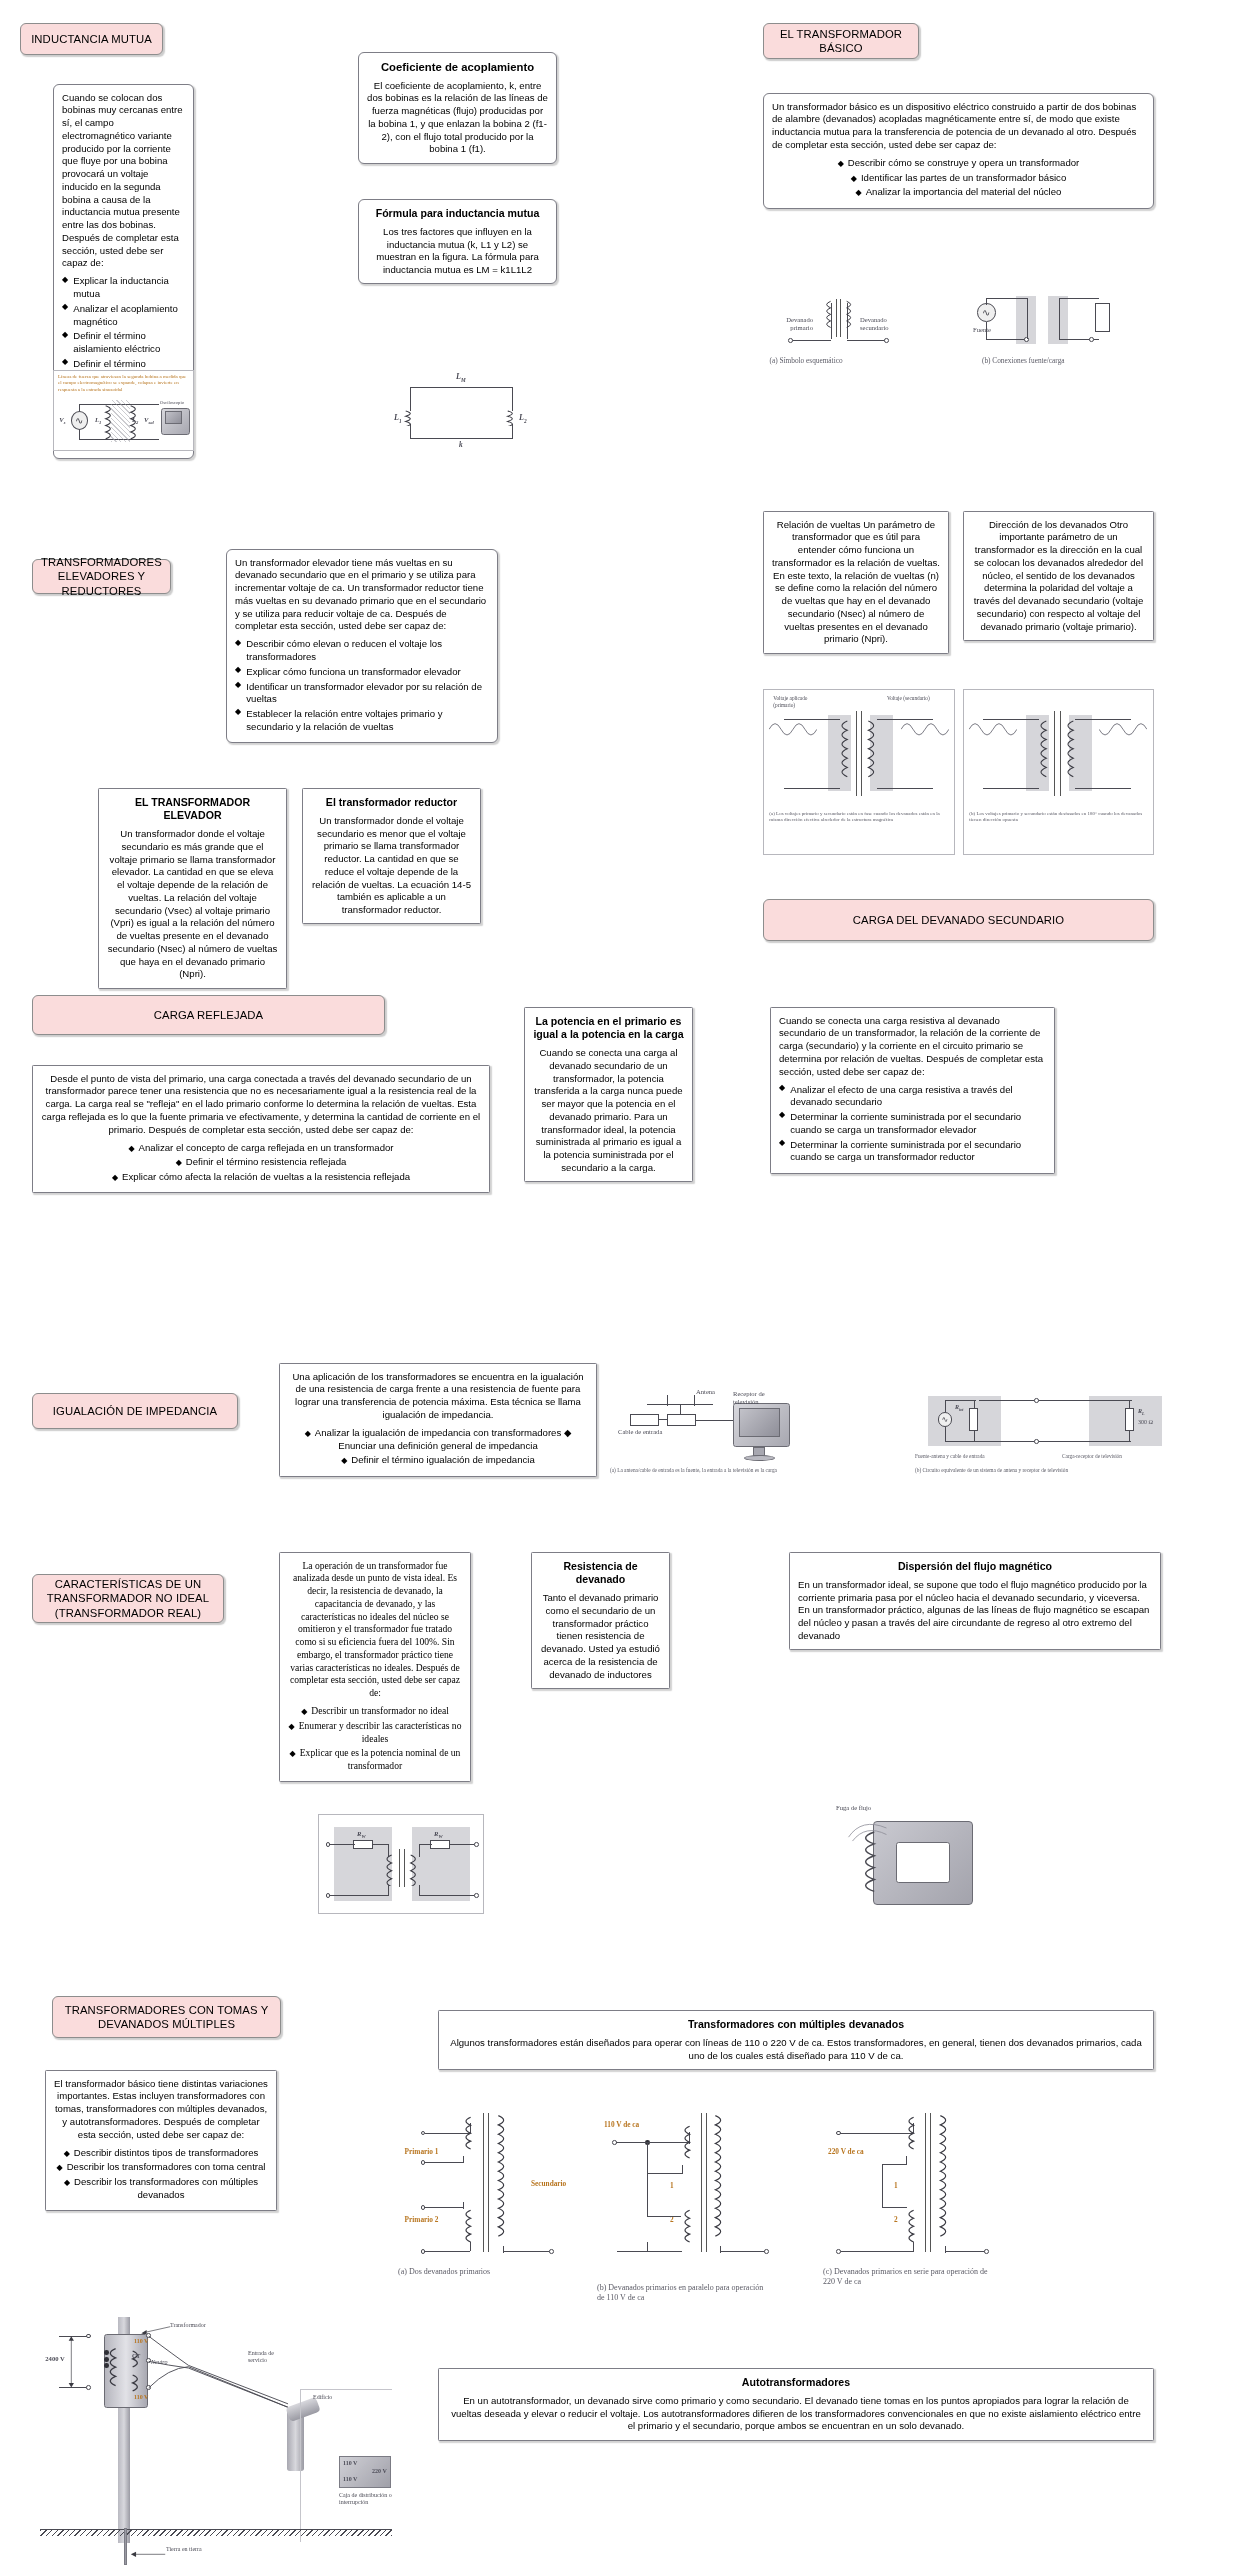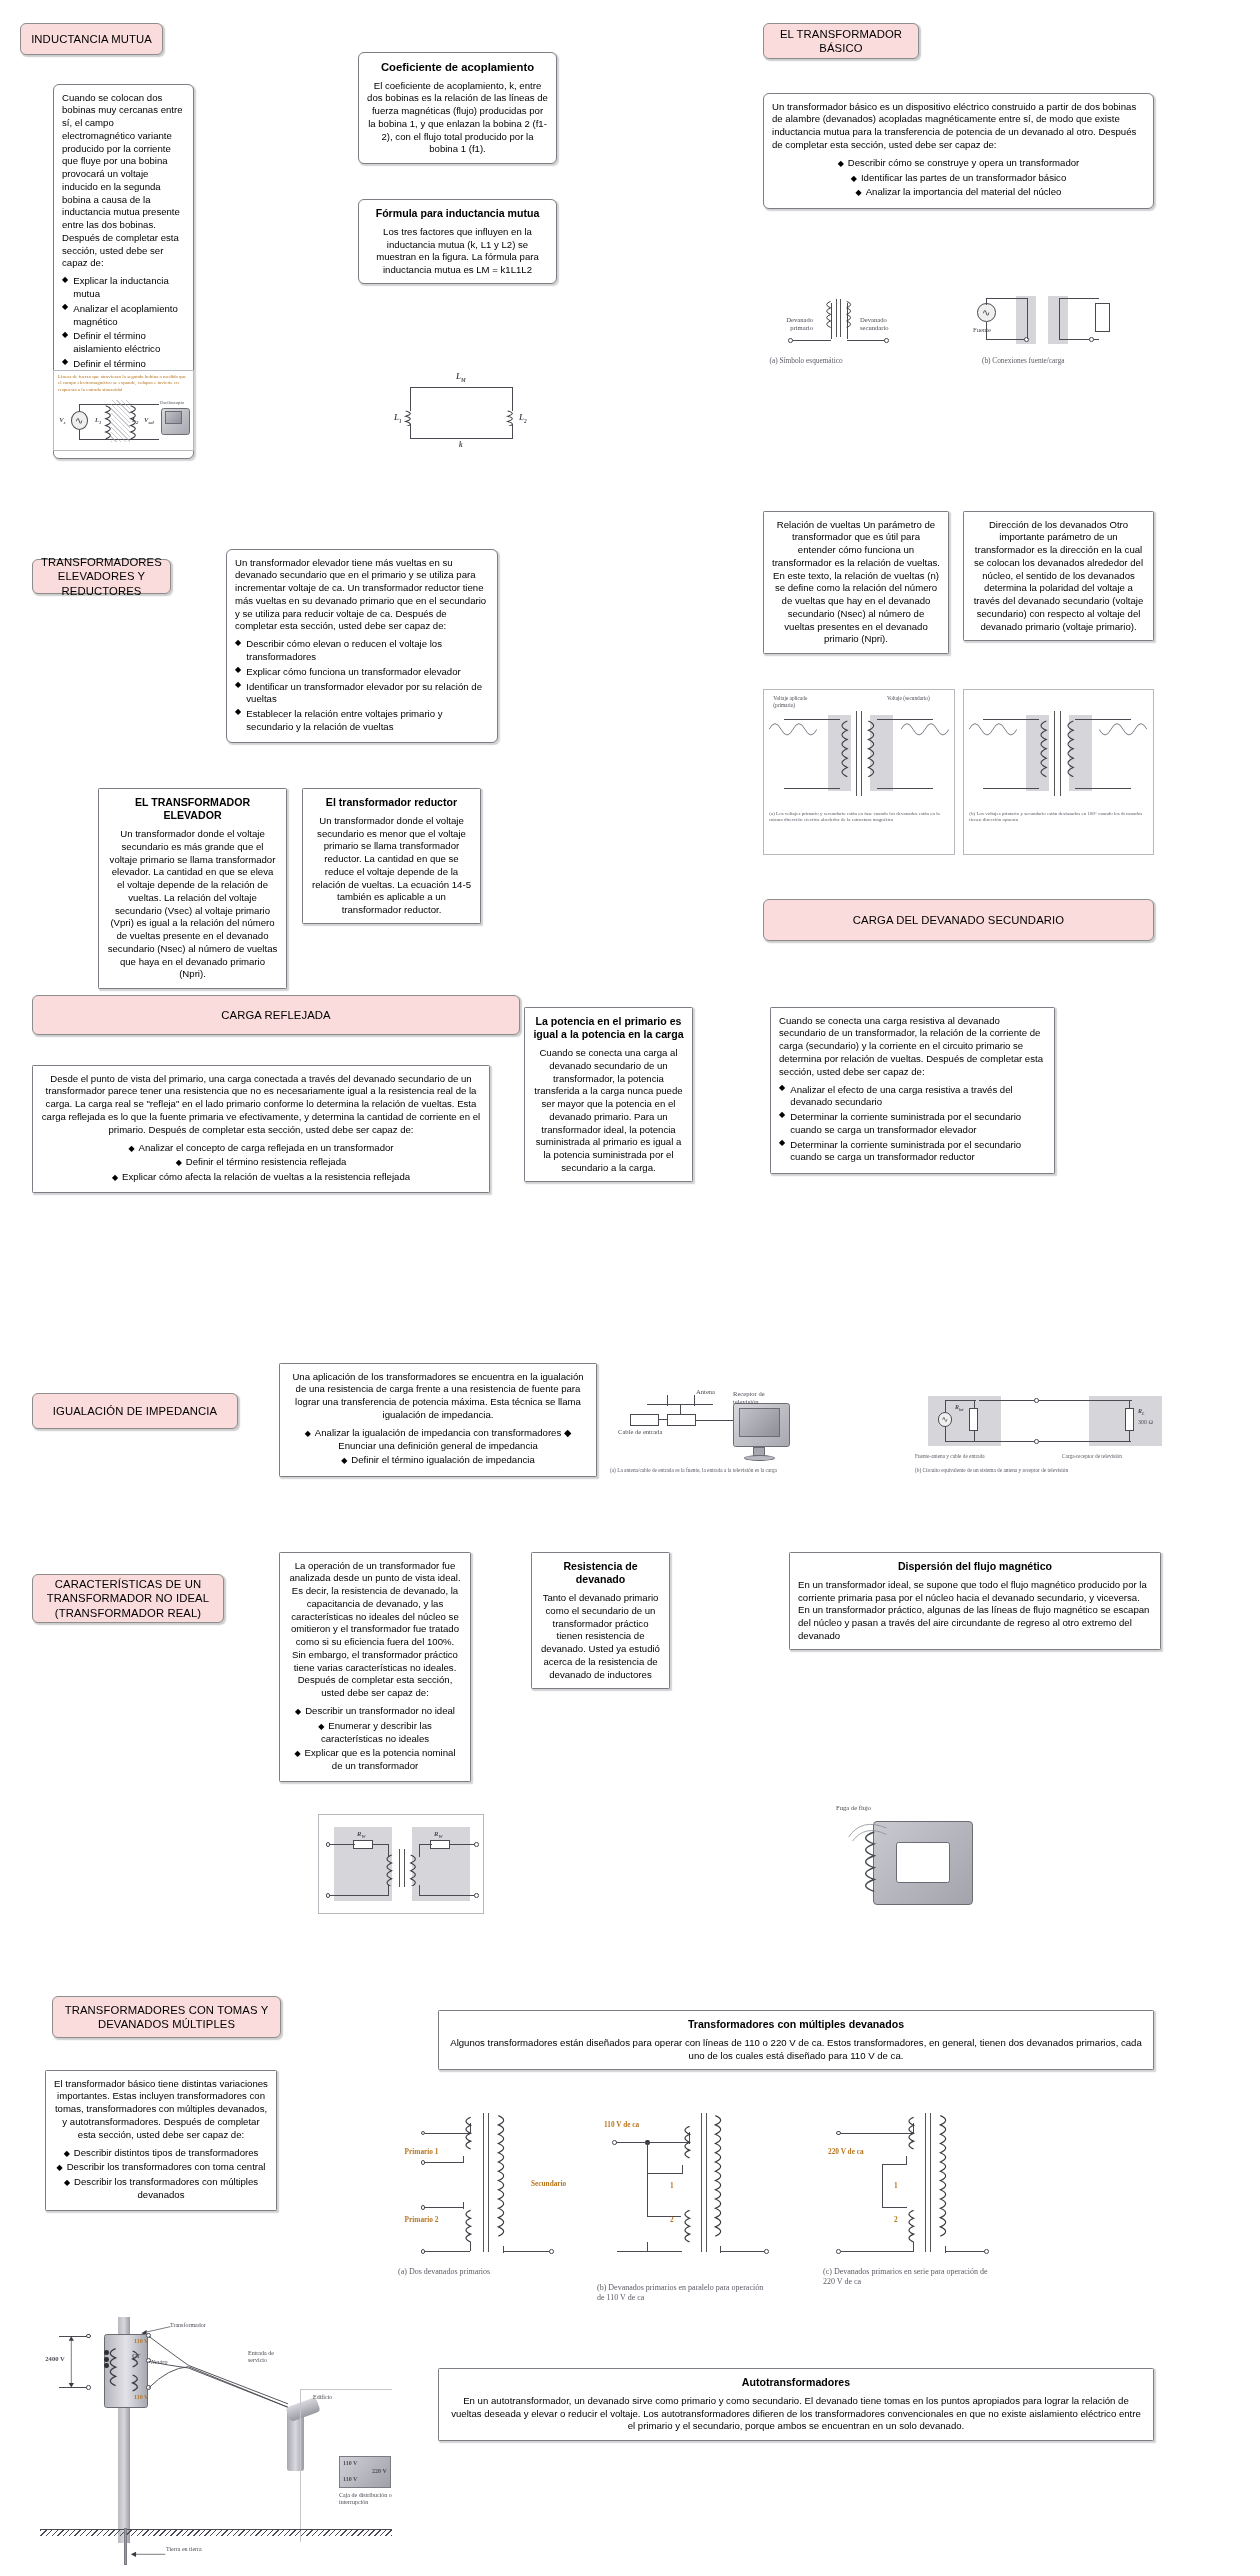--- a/index.html
+++ b/index.html
@@ -352,21 +352,21 @@
 
   <div class="node card sq" style="left:770px;top:1007px;width:285px;">
     <p class="just">Cuando se conecta una carga resistiva al devanado secundario de un transformador, la relación de la corriente de carga (secundario) y la corriente en el circuito primario se determina por relación de vueltas. Después de completar esta sección, usted debe ser capaz de:</p>
     <ul>
       <li>Analizar el efecto de una carga resistiva a través del devanado secundario</li>
       <li>Determinar la corriente suministrada por el secundario cuando se carga un transformador elevador</li>
       <li>Determinar la corriente suministrada por el secundario cuando se carga un transformador reductor</li>
     </ul>
   </div>
 
-  <div class="node hdr" style="left:32px;top:995px;width:488px;height:40px;">
+  <div class="node hdr" style="left:32px;top:995px;width:353px;height:40px;">
     <span>CARGA REFLEJADA</span>
   </div>
 
   <div class="node card sq" style="left:32px;top:1065px;width:458px;">
     <p>Desde el punto de vista del primario, una carga conectada a través del devanado secundario de un transformador parece tener una resistencia que no es necesariamente igual a la resistencia real de la carga. La carga real se "refleja" en el lado primario conforme lo determina la relación de vueltas. Esta carga reflejada es lo que la fuente primaria ve efectivamente, y determina la cantidad de corriente en el primario. Después de completar esta sección, usted debe ser capaz de:</p>
     <ul class="ctr">
       <li>Analizar el concepto de carga reflejada en un transformador</li>
       <li>Definir el término resistencia reflejada</li>
       <li>Explicar cómo afecta la relación de vueltas a la resistencia reflejada</li>
     </ul>
@@ -434,21 +434,21 @@
     <div class="figlbl" style="left:223px;top:32px;font-size:6px;">300 Ω</div>
     <div class="figcap" style="left:0px;top:66px;width:119px;font-size:5.3px;">Fuente-antena y cable de entrada</div>
     <div class="figcap" style="left:147px;top:66px;width:116px;font-size:5.3px;">Carga-receptor de televisión</div>
     <div class="figcap" style="left:0px;top:80px;width:265px;font-size:5.3px;">(b) Circuito equivalente de un sistema de antena y receptor de televisión</div>
   </div>
 
   <div class="node hdr" style="left:32px;top:1574px;width:192px;height:49px;">
     <span>CARACTERÍSTICAS DE UN TRANSFORMADOR NO IDEAL (TRANSFORMADOR REAL)</span>
   </div>
 
-  <div class="node card sq" style="left:279px;top:1552px;width:192px;">
+  <div class="node card sq" style="left:279px;top:1552px;width:192px;font-family:Liberation Serif, serif;">
     <p>La operación de un transformador fue analizada desde un punto de vista ideal. Es decir, la resistencia de devanado, la capacitancia de devanado, y las características no ideales del núcleo se omitieron y el transformador fue tratado como si su eficiencia fuera del 100%. Sin embargo, el transformador práctico tiene varias características no ideales. Después de completar esta sección, usted debe ser capaz de:</p>
     <ul class="ctr">
       <li>Describir un transformador no ideal</li>
       <li>Enumerar y describir las características no ideales</li>
       <li>Explicar que es la potencia nominal de un transformador</li>
     </ul>
   </div>
 
   <div class="node card sq" style="left:531px;top:1552px;width:139px;">
     <div class="ttl">Resistencia de devanado</div>

